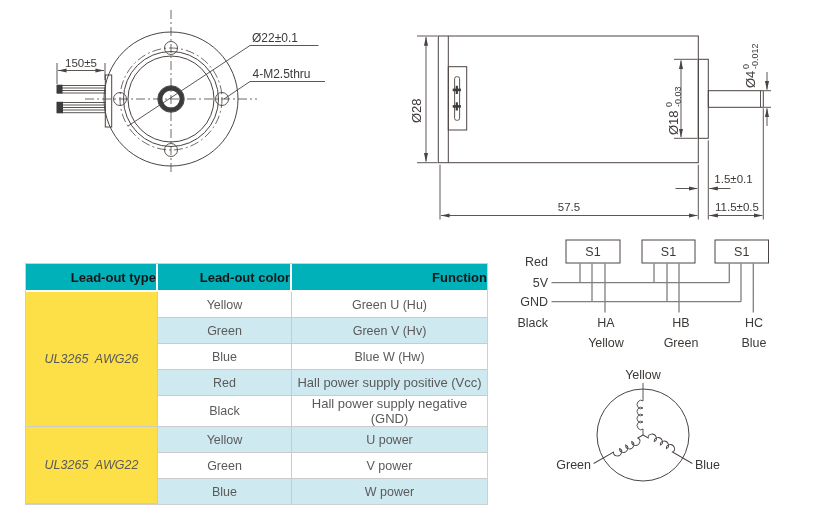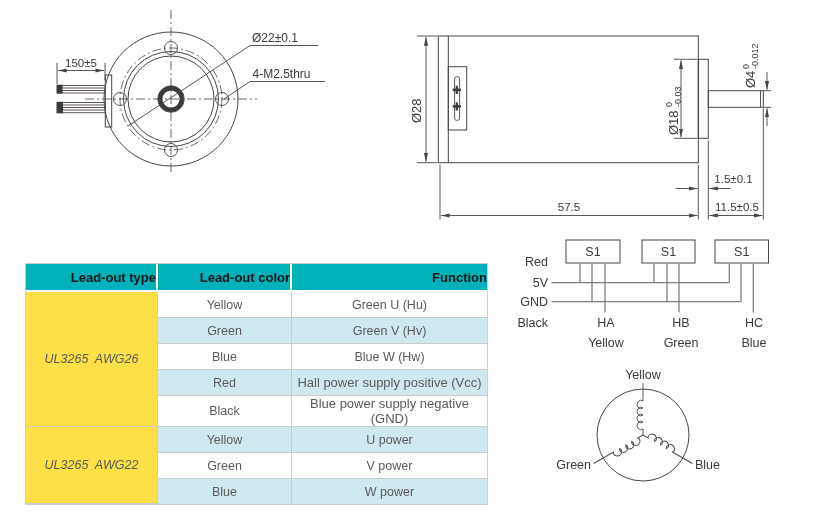--- a/index.html
+++ b/index.html
@@ -222,21 +222,21 @@
     <tr>
       <td class="data">Blue</td>
       <td class="data">Blue W (Hw)</td>
     </tr>
     <tr class="alt">
       <td class="data">Red</td>
       <td class="data sm">Hall power supply positive (Vcc)</td>
     </tr>
     <tr>
       <td class="data">Black</td>
-      <td class="data sm">Blue power supply negative (GND)</td>
+      <td class="data sm">Hall power supply negative (GND)</td>
     </tr>
     <tr class="alt">
       <td class="type-cell" rowspan="3">UL3265  AWG22</td>
       <td class="data">Yellow</td>
       <td class="data">U power</td>
     </tr>
     <tr>
       <td class="data">Green</td>
       <td class="data">V power</td>
     </tr>

